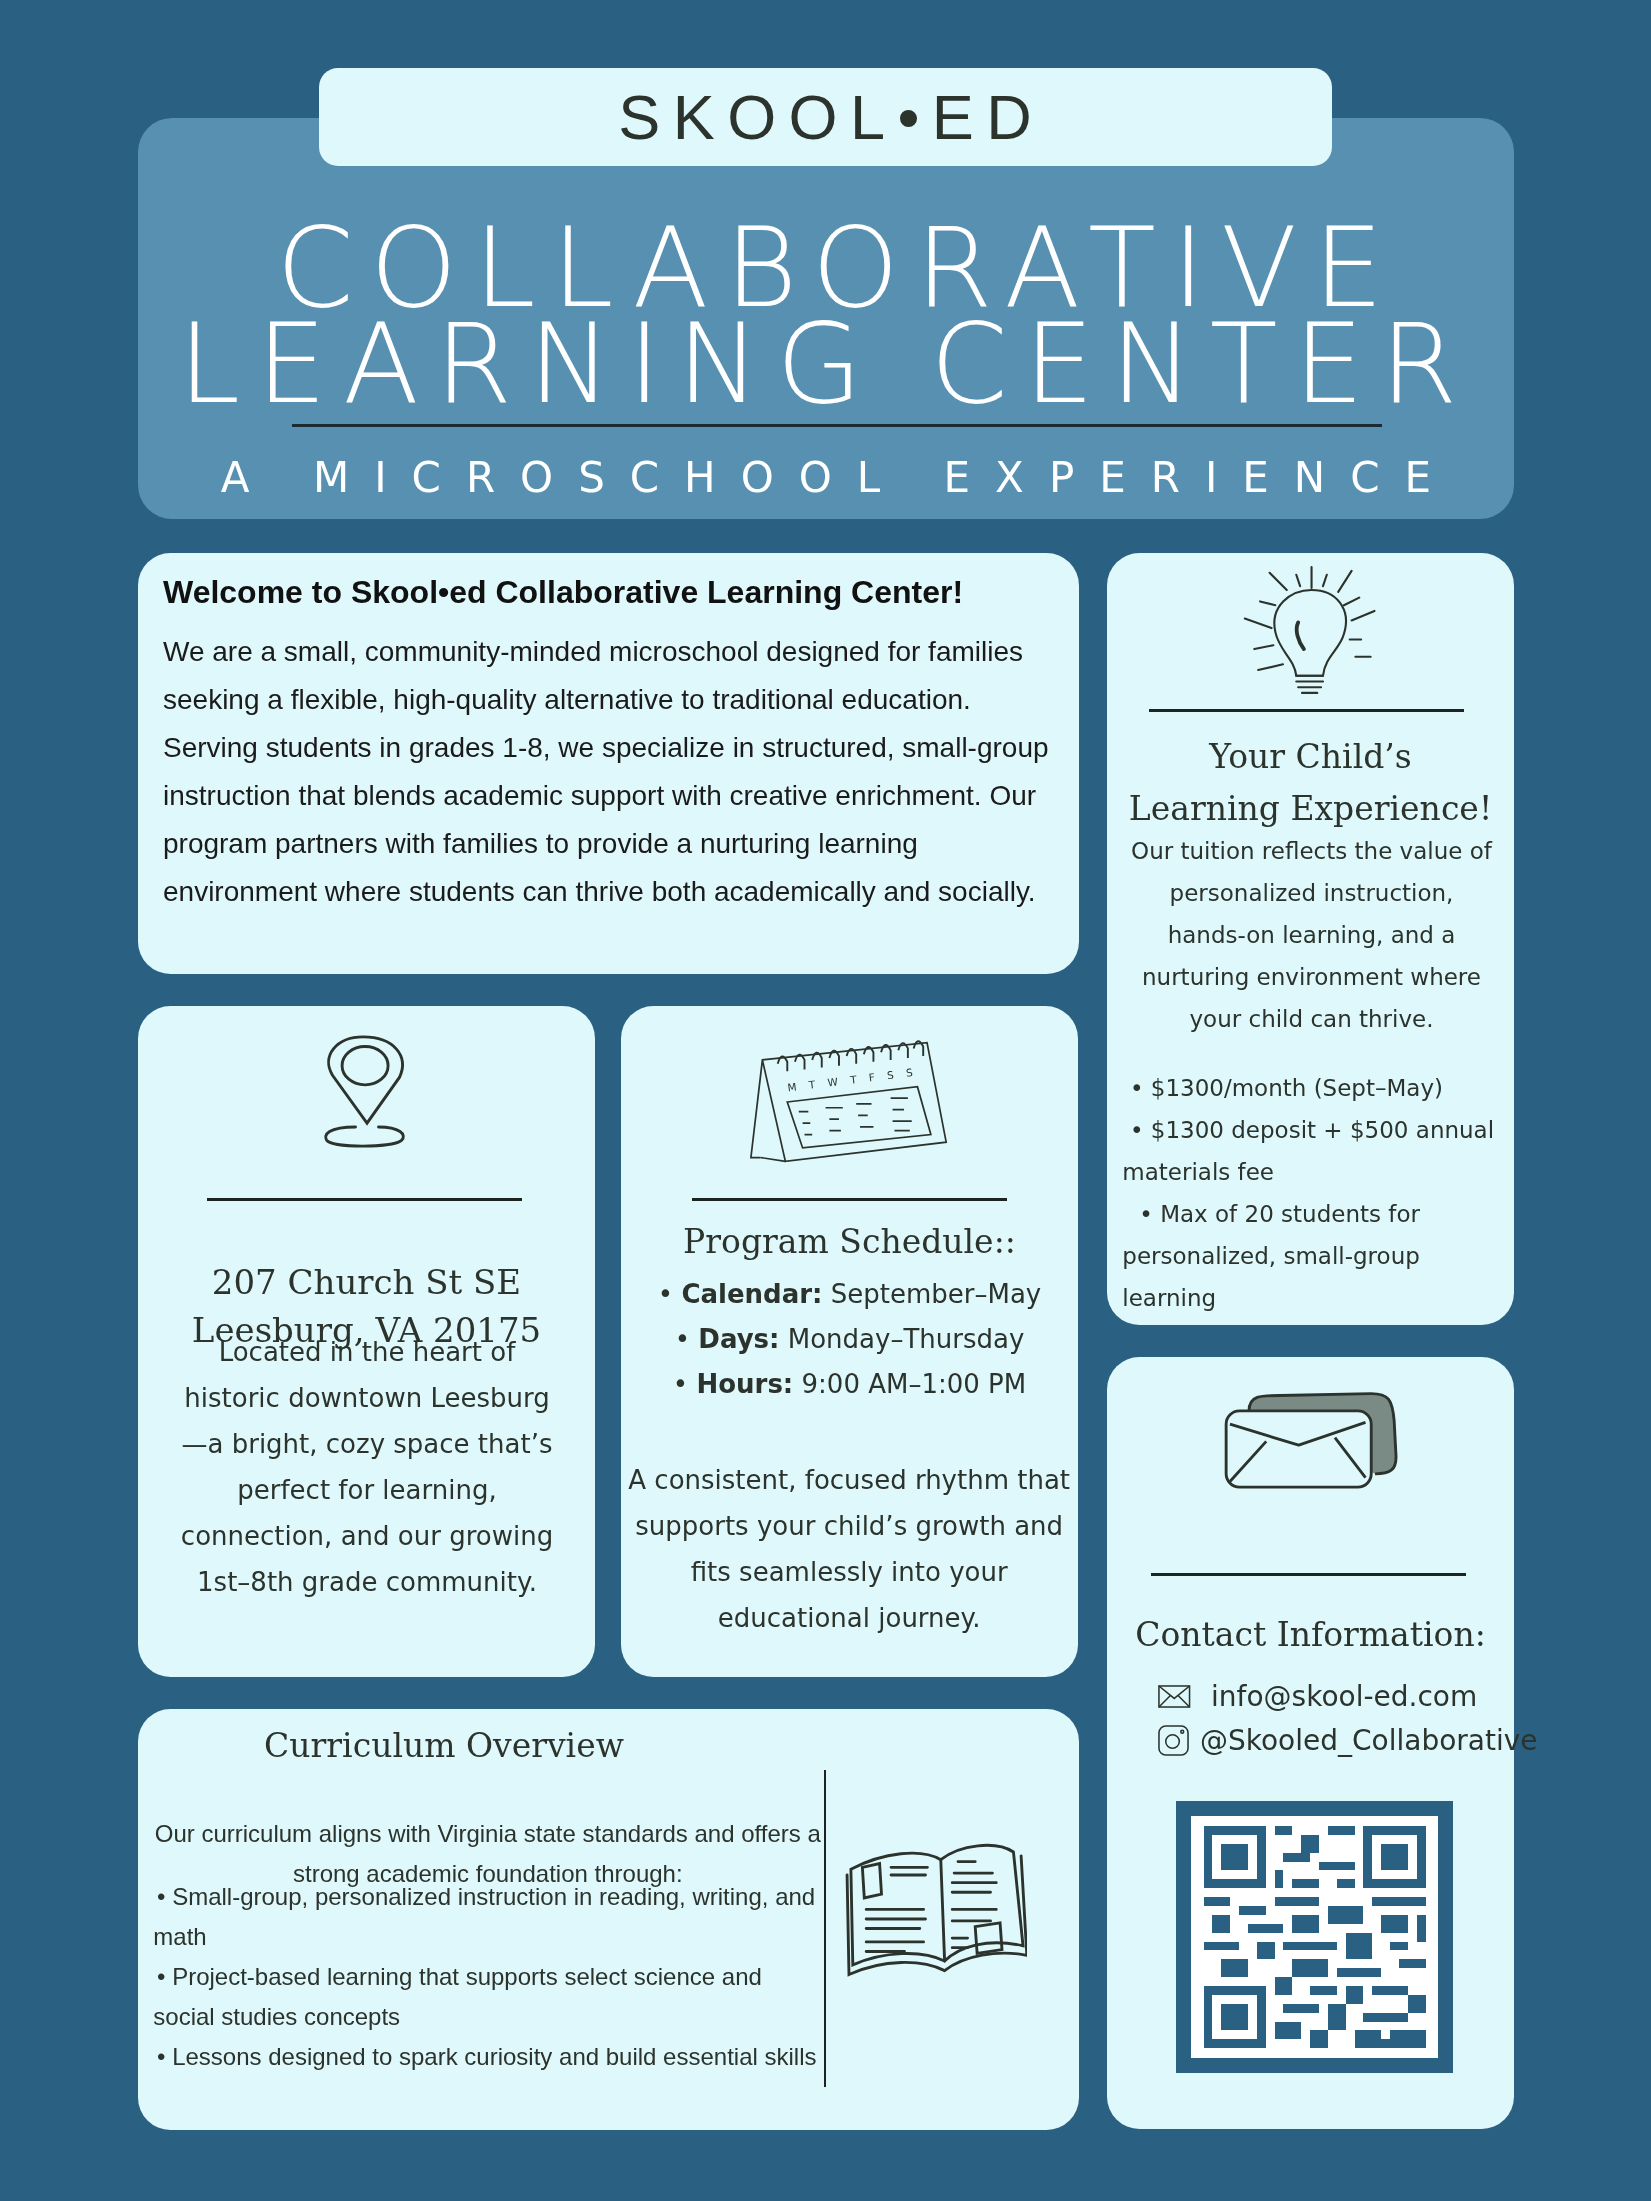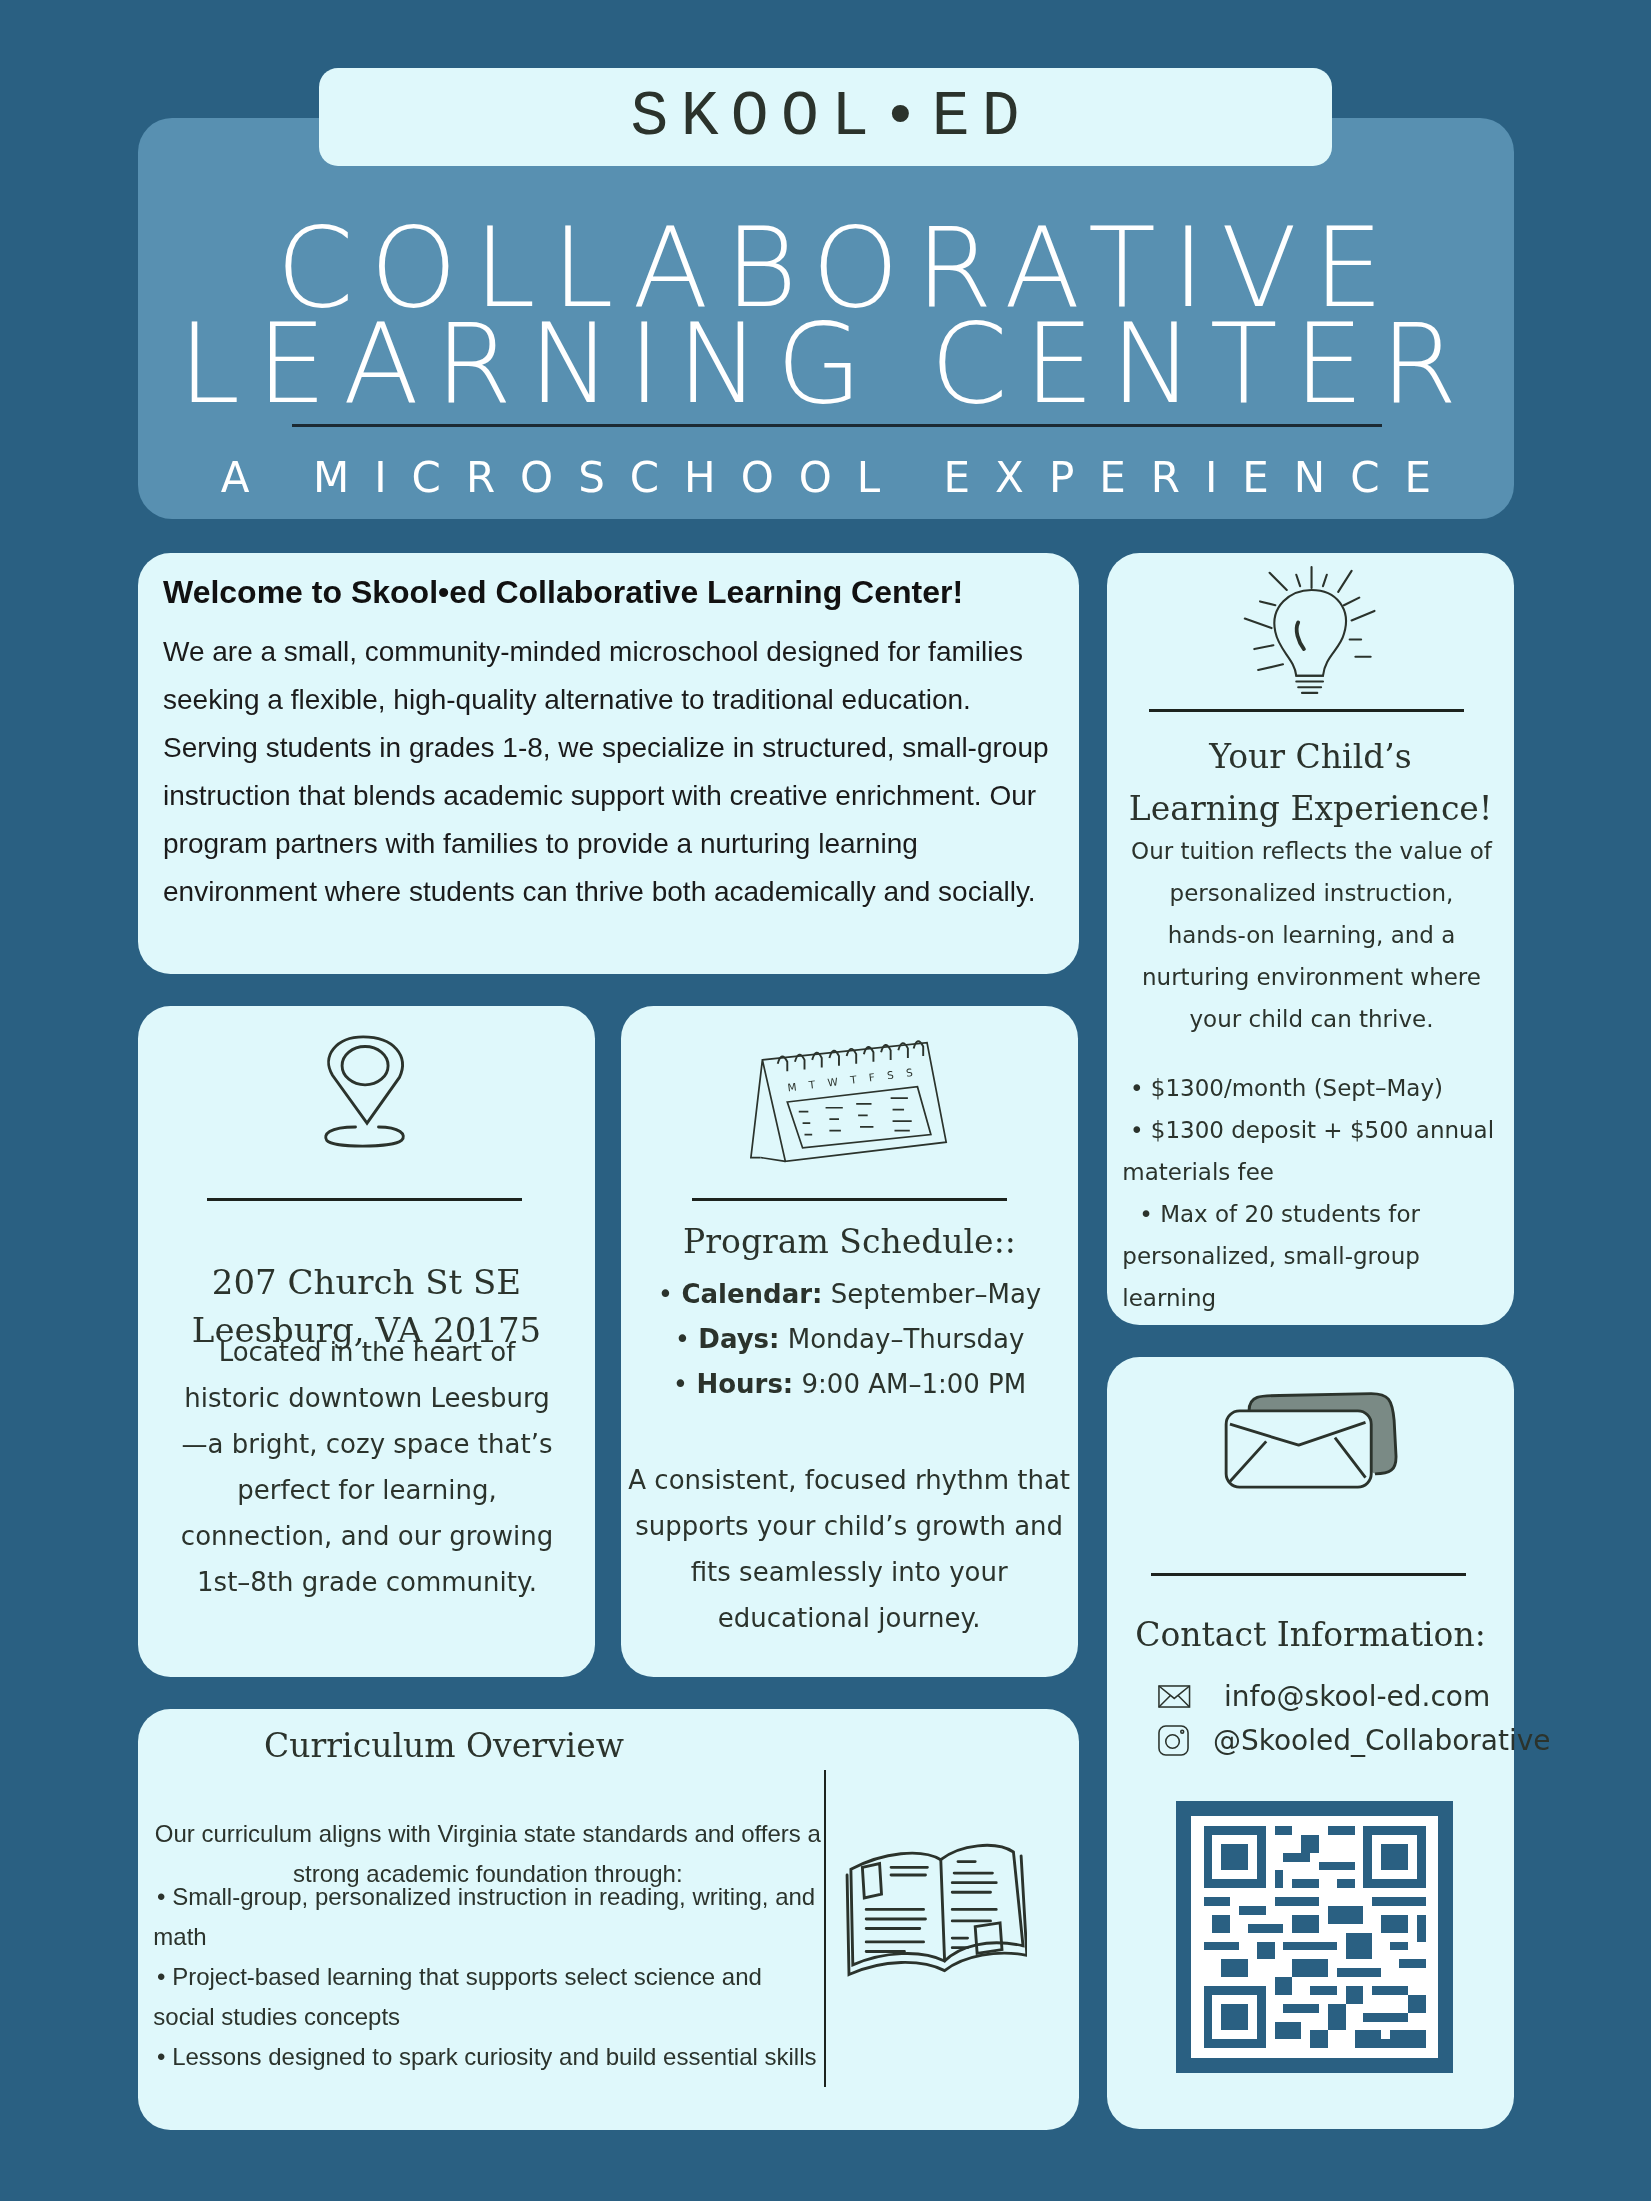--- a/index.html
+++ b/index.html
@@ -25,21 +25,21 @@
       border-radius: 34px;
     }
     .brand-tab {
       position: absolute;
       left: 319px; top: 68px; width: 1013px; height: 98px;
       background: #dff8fb;
       border-radius: 19px;
       display: flex; align-items: center; justify-content: center;
     }
     .brand-text {
-      font-family: Liberation Mono, monospace;
+      font-family: Liberation Sans, sans-serif;
       font-size: 63px; letter-spacing: 12.4px; color: #2b332c;
       font-weight: 400; padding-left: 11.5px;
     }
     .title-line {
       position: absolute; left: 138px; width: 1376px; text-align: center;
       color: #ffffff; font-family: "DejaVu Sans", sans-serif; font-weight: 300;
       font-size: 111px; letter-spacing: 16.3px; line-height: 1;
     }
     .title-rule {
       position: absolute; left: 292px; top: 424px; width: 1090px; height: 2.9px;
@@ -66,21 +66,21 @@
     .body-text {
       font-family: "DejaVu Sans", sans-serif; color: #2b332c; position: absolute; text-align: center;
     }
     .icon svg { display: block; }
     .bullet-row b { font-weight: 700; }
     .qr-frame {
       position: absolute; left: 69px; top: 444px; width: 277px; height: 272px;
       background: #2a6082; padding: 15.3px;
     }
     .qr-inner { width: 100%; height: 100%; background: #fff; padding: 9.6px; }
-    .contact-row { position: absolute; display: flex; align-items: center; gap: 24px; font-family: "DejaVu Sans", sans-serif; font-size: 28px; color: #2b332c; white-space: nowrap; padding-left: 24px; }
+    .contact-row { position: absolute; display: flex; align-items: center; gap: 11px; font-family: "DejaVu Sans", sans-serif; font-size: 28px; color: #2b332c; white-space: nowrap; padding-left: 24px; }
   </style>
 </head>
 <body>
 
 <div class="header-panel"></div>
 <div class="brand-tab">
   <span class="brand-text">SKOOL•ED</span>
 </div>
 <div class="title-line" style="top:212px;padding-left:24px;">COLLABORATIVE</div>
 <div class="title-line" style="top:308px;">LEARNING CENTER</div>

